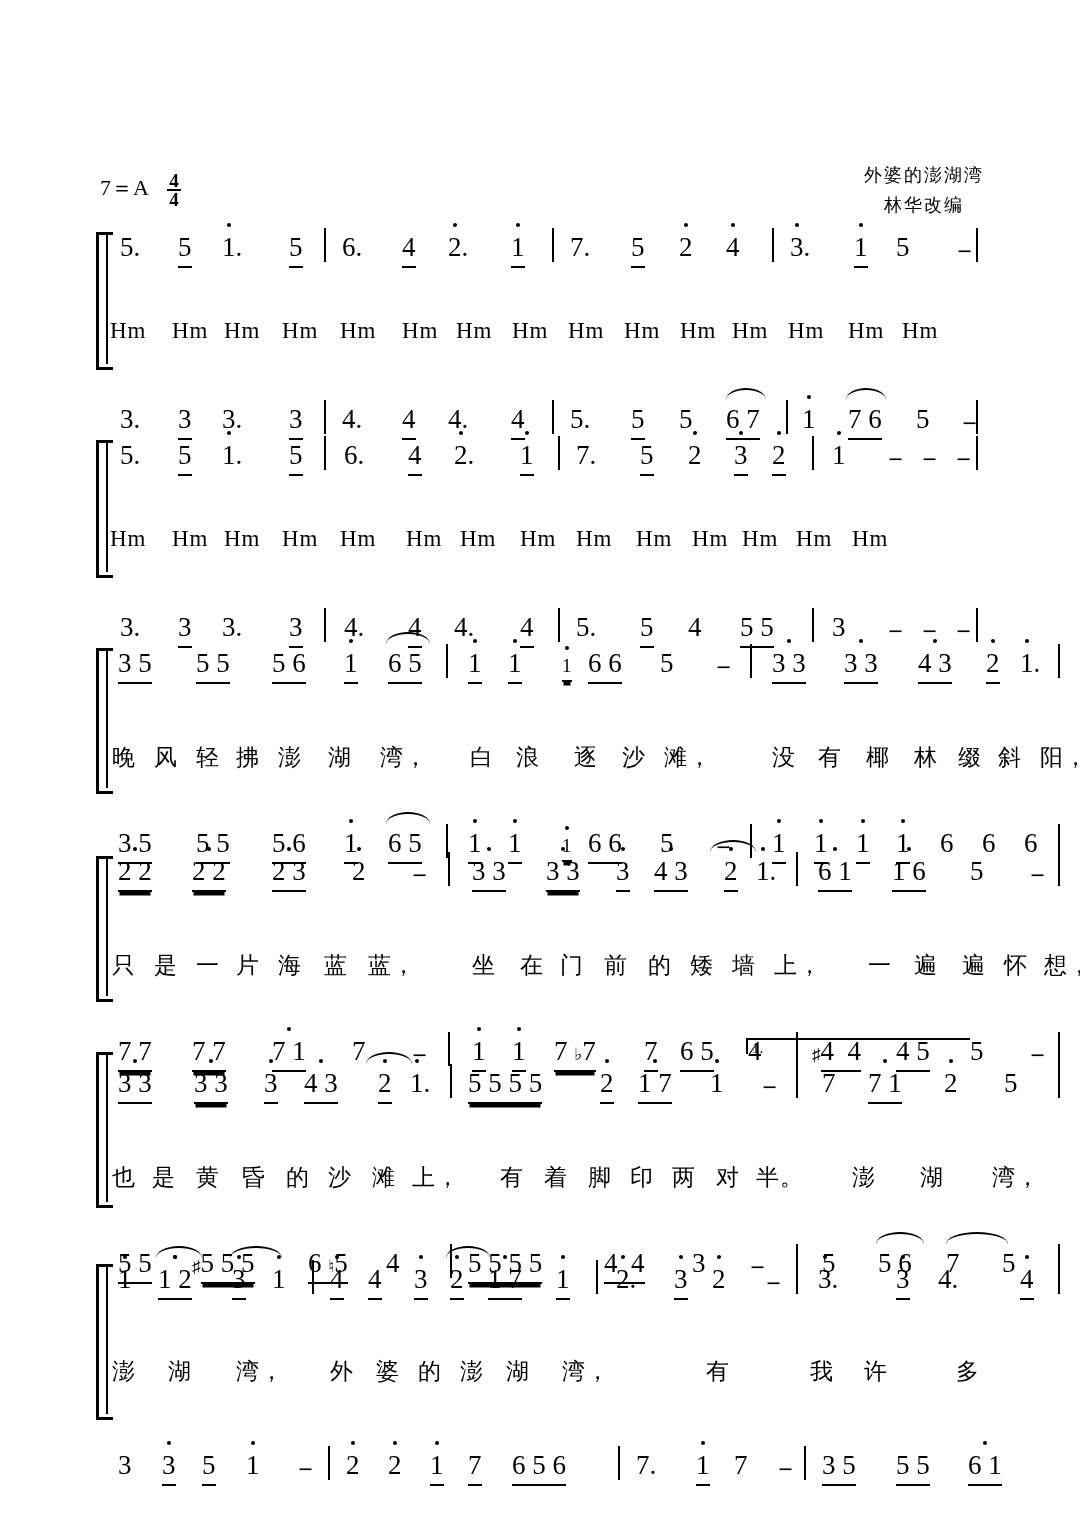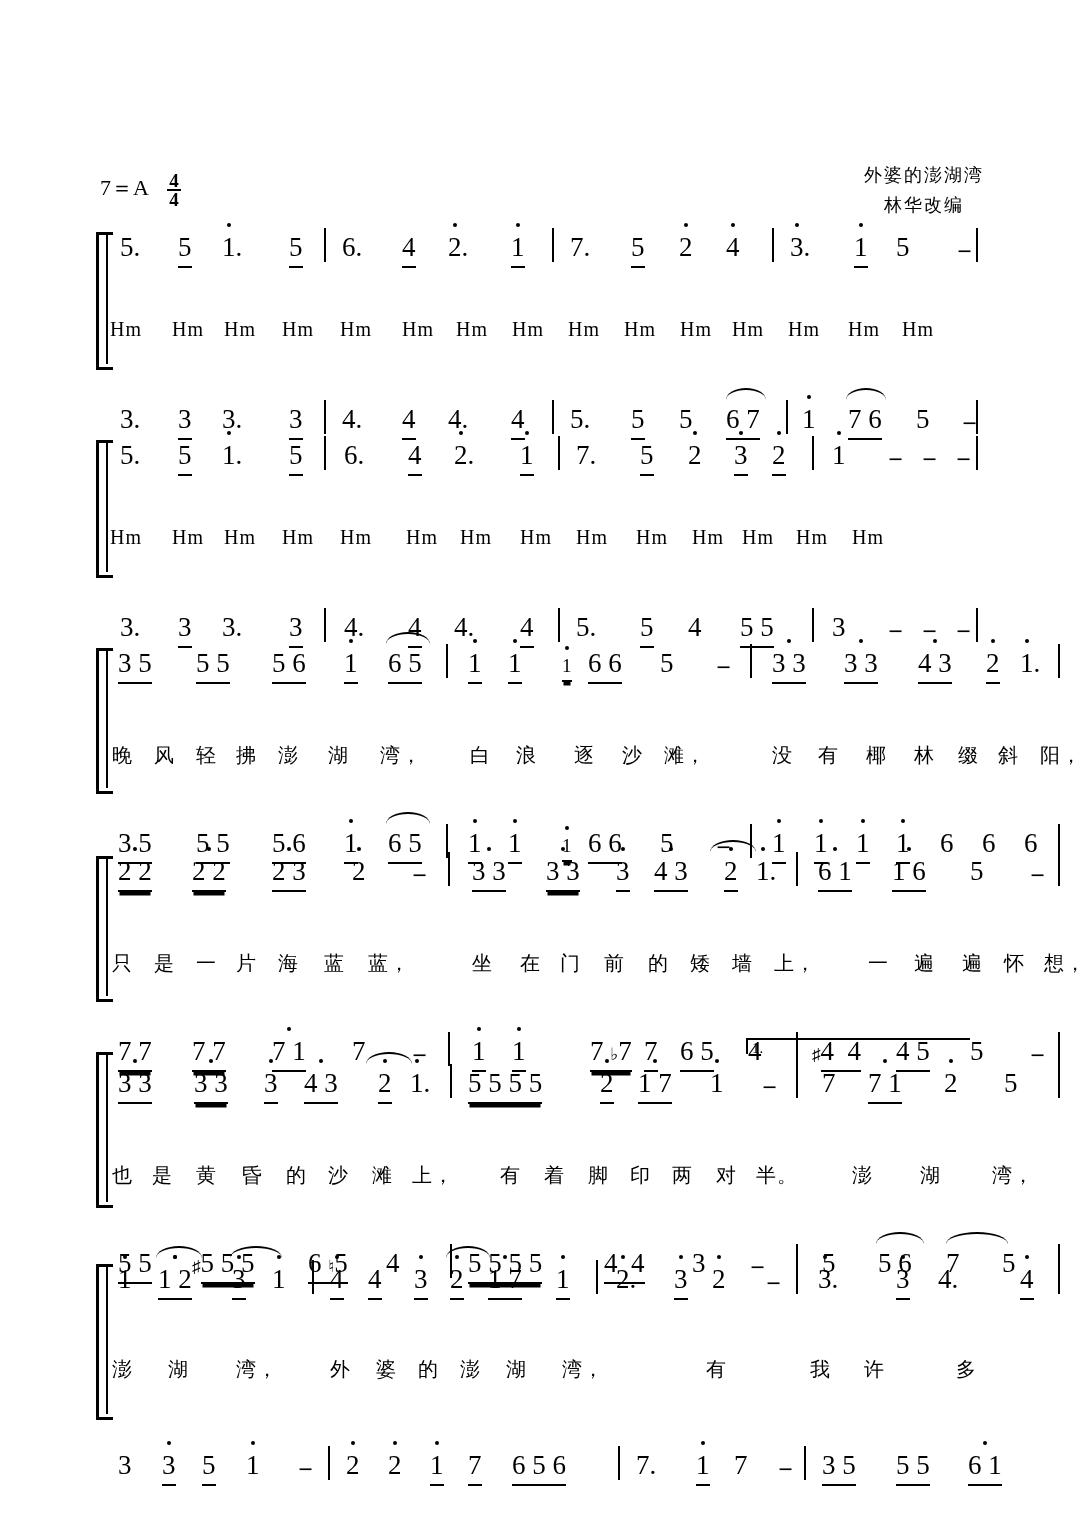--- a/index.html
+++ b/index.html
@@ -91,21 +91,21 @@
     position: relative;
     height: 42px;
     white-space: nowrap;
   }
   .row.notes {
     font-family: "Liberation Serif", serif;
     font-size: 27px;
     letter-spacing: 0px;
   }
   .row.lyrics {
-    font-size: 20px;
+    font-size: 23px;
     letter-spacing: 1px;
     height: 38px;
   }
   .cell {
     position: absolute;
     top: 0;
     white-space: nowrap;
   }
   .bar {
     position: absolute;
@@ -445,21 +445,21 @@
 
     <div class="row notes" style="top:100px;">
       <span class="cell" style="left:22px;"><span class="n underline2">7&nbsp;7</span></span>
       <span class="cell" style="left:96px;"><span class="n underline2">7&nbsp;7</span></span>
       <span class="cell" style="left:176px;"><span class="n underline1">7&nbsp;<span class="dotabove">1</span></span></span>
       <span class="cell" style="left:256px;">7</span>
       <span class="cell" style="left:310px;">－</span>
       <span class="bar" style="left:352px;"></span>
       <span class="cell" style="left:376px;"><span class="n underline1 dotabove">1</span></span>
       <span class="cell" style="left:416px;"><span class="n underline1 dotabove">1</span></span>
-      <span class="cell" style="left:494px;text-decoration:underline;"><span class="n underline2">7&nbsp;<span style="font-size:17px;">♭</span>7</span></span>
+      <span class="cell" style="left:458px;text-decoration:underline;"><span class="n underline2">7&nbsp;<span style="font-size:17px;">♭</span>7</span></span>
       <span class="cell" style="left:548px;"><span class="n underline1">7</span></span>
       <span class="cell" style="left:584px;"><span class="n underline1">6&nbsp;5</span></span>
       <span class="cell" style="left:652px;">4</span>
       <span class="bar" style="left:700px;"></span>
       <span class="cell" style="left:716px;"><span style="font-size:17px;">♯</span><span class="n underline1">4&nbsp;&nbsp;4</span></span>
       <span class="cell" style="left:800px;"><span class="n underline1">4&nbsp;5</span></span>
       <span class="cell" style="left:874px;">5</span>
       <span class="cell" style="left:928px;">－</span>
       <span class="endbar" style="left:962px;"></span>
     </div>

